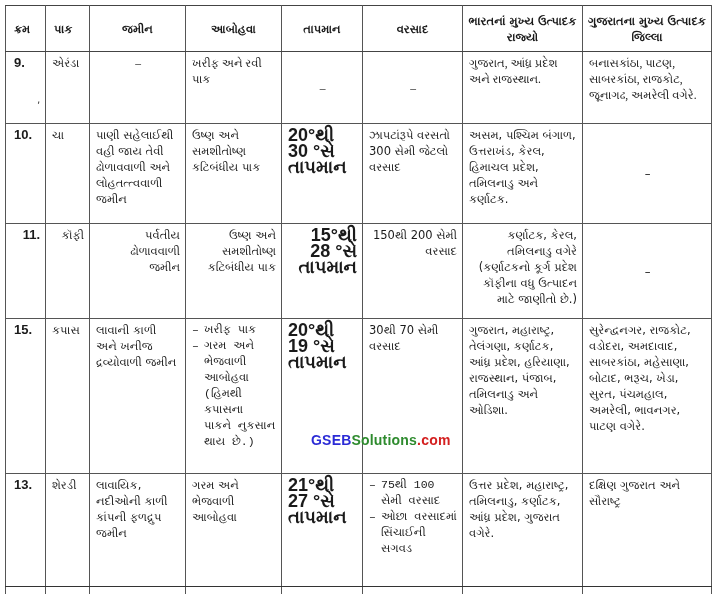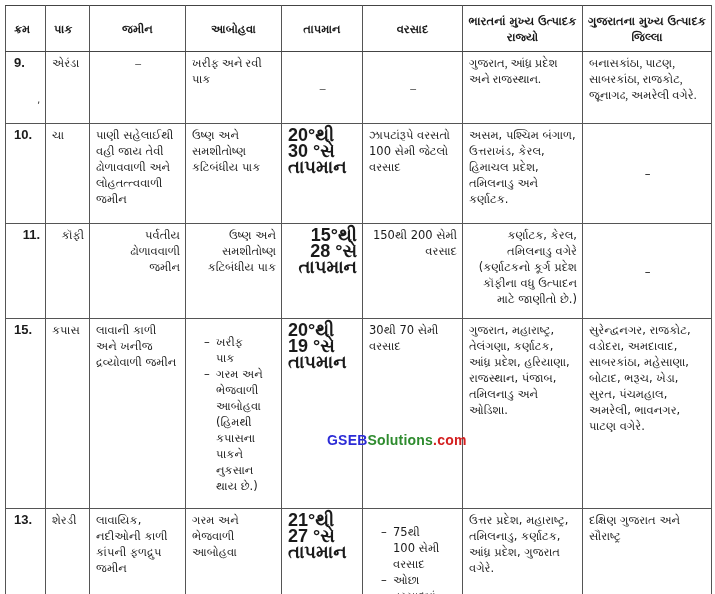--- a/index.html
+++ b/index.html
@@ -64,23 +64,24 @@
     }
     td.justify {
       text-align: justify;
     }
     .num-text {
       font-family: "Liberation Sans", "DejaVu Sans", sans-serif;
       font-size: 18px;
       font-weight: bold;
     }
     ul.bullets {
-      margin: 12px;
+      margin: 0;
       padding: 0;
       list-style: none;
+      font-family: Liberation Mono, monospace;
     }
     ul.bullets li {
       position: relative;
       padding-left: 12px;
     }
     ul.bullets li::before {
       content: "–";
       position: absolute;
       left: 0;
     }
@@ -92,21 +93,21 @@
     tr.row-partial td {
       height: 20px;
       border-top: 1.5px solid #333;
       border-bottom: none;
     }
     tr.row-13 td {
       border-bottom: 1.5px solid #333;
     }
     .watermark {
       position: absolute;
-      left: 327px;
+      left: 311px;
       top: 432px;
       font-family: "Liberation Sans", "DejaVu Sans", sans-serif;
       font-weight: bold;
       font-size: 14px;
       letter-spacing: 0.2px;
     }
     .wm-a { color: #2b2bd6; }
     .wm-b { color: #2e8b2e; }
     .wm-c { color: #d42020; }
     .stray-mark {
@@ -155,21 +156,21 @@
       <td>ગુજરાત, આંધ્ર પ્રદેશ અને રાજસ્થાન.</td>
       <td class="justify">બનાસકાંઠા, પાટણ, સાબરકાંઠા, રાજકોટ, જૂનાગઢ, અમરેલી વગેરે.</td>
     </tr>
 
     <tr class="row-10">
       <td class="col-num">10.</td>
       <td>ચા</td>
       <td class="justify">પાણી સહેલાઈથી વહી જાય તેવી ઢોળાવવાળી અને લોહતત્ત્વવાળી જમીન</td>
       <td>ઉષ્ણ અને સમશીતોષ્ણ કટિબંધીય પાક</td>
       <td class="num-text">20°થી 30 °સે તાપમાન</td>
-      <td>ઝાપટાંરૂપે વરસતો 100 સેમી જેટલો વરસાદ</td>
+      <td>ઝાપટાંરૂપે વરસતો 300 સેમી જેટલો વરસાદ</td>
       <td class="justify">અસમ, પશ્ચિમ બંગાળ, ઉત્તરાખંડ, કેરલ, હિમાચલ પ્રદેશ, તમિલનાડુ અને કર્ણાટક.</td>
       <td class="center-dash">–</td>
     </tr>
 
     <tr class="row-11">
       <td class="col-num">11.</td>
       <td>કૉફી</td>
       <td>પર્વતીય ઢોળાવવાળી જમીન</td>
       <td>ઉષ્ણ અને સમશીતોષ્ણ કટિબંધીય પાક</td>
       <td class="num-text">15°થી 28 °સે તાપમાન</td>

